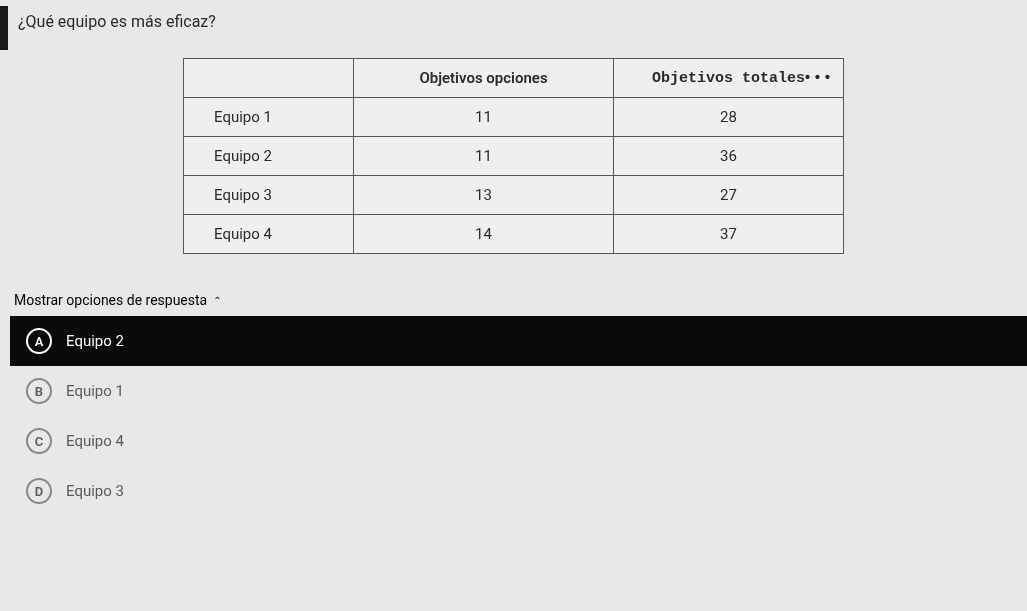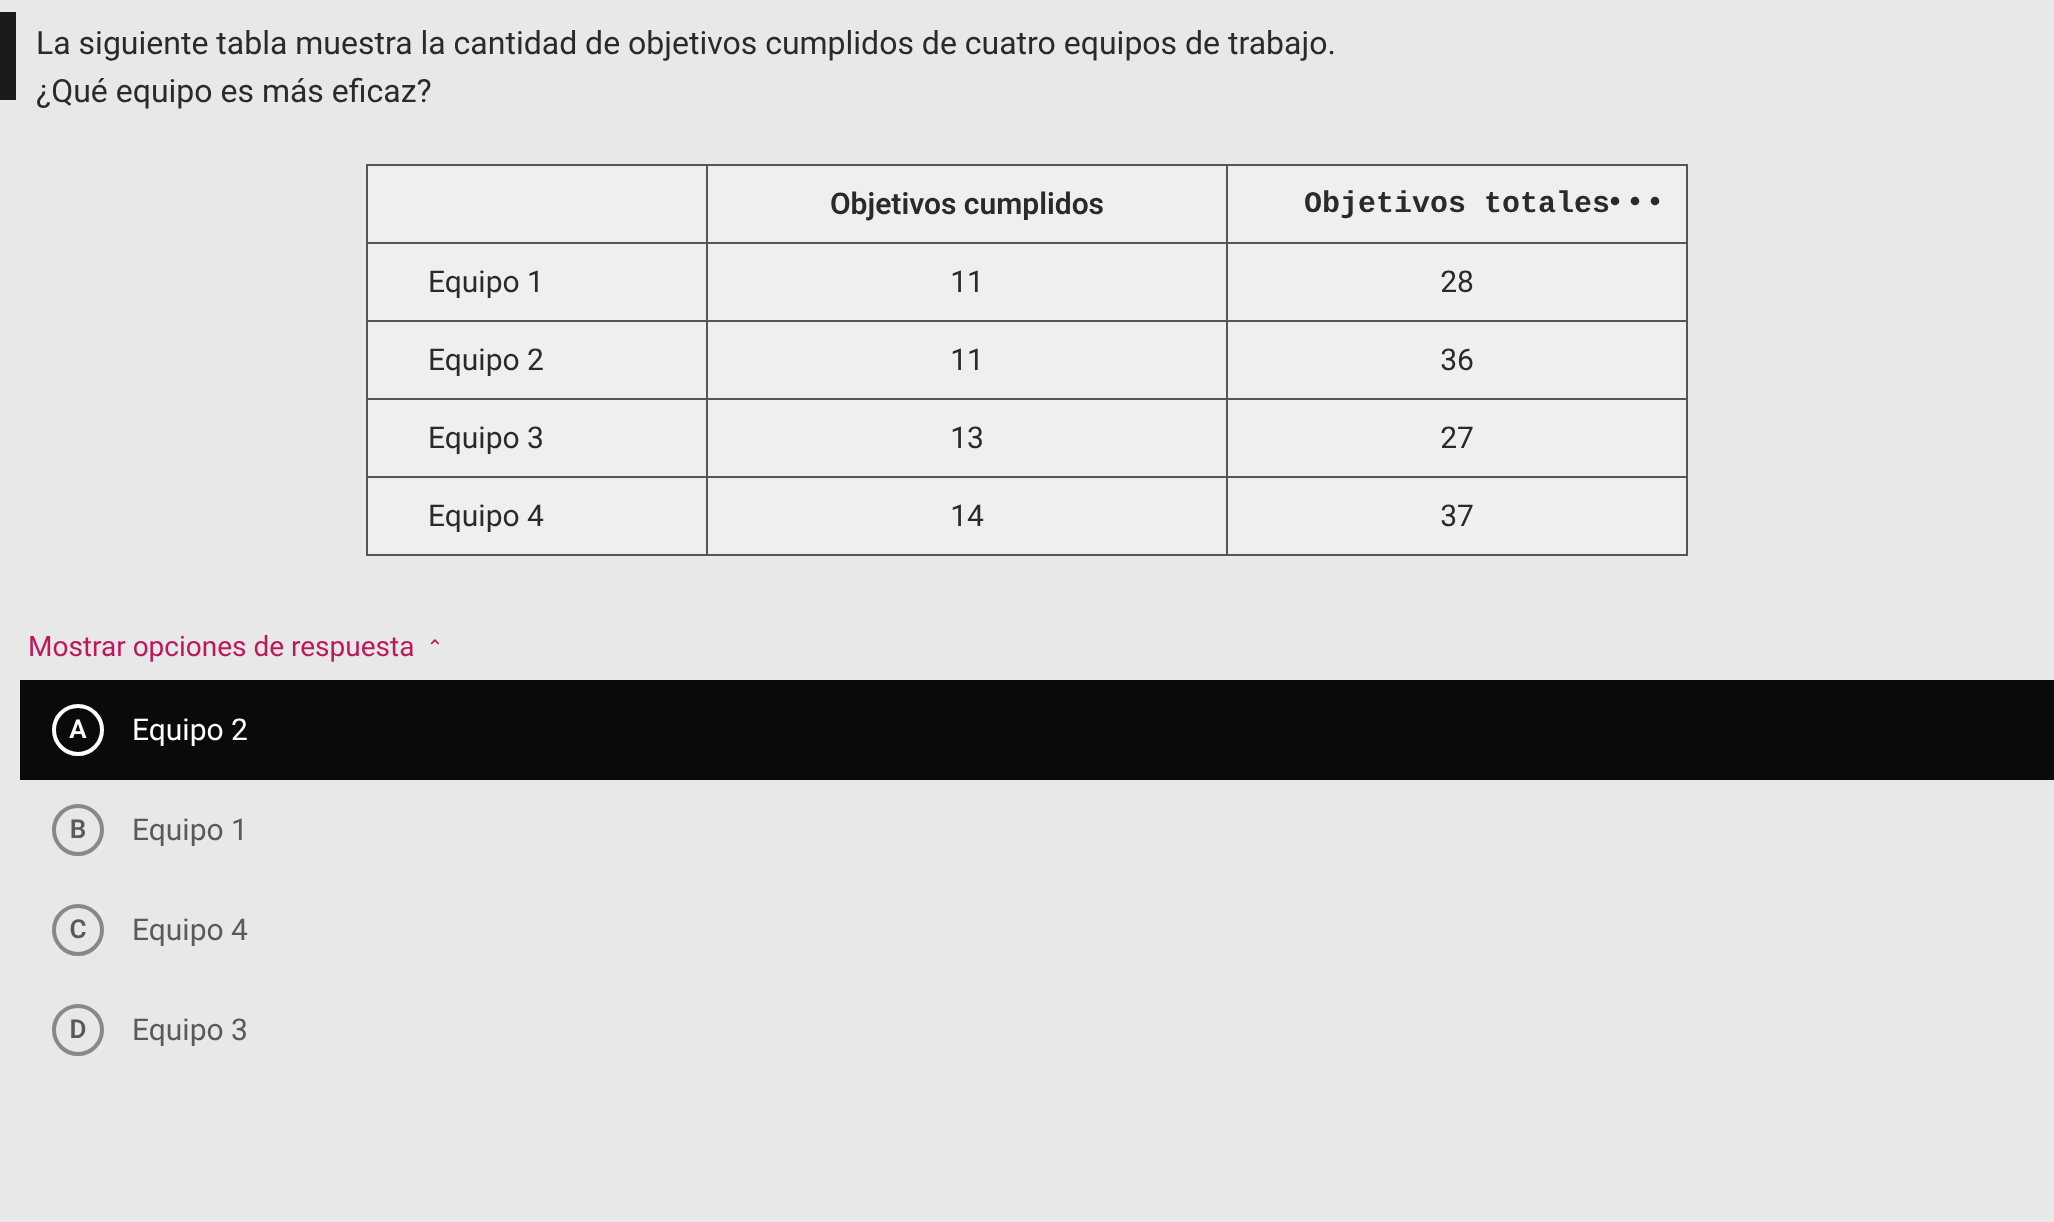--- a/index.html
+++ b/index.html
@@ -45,21 +45,21 @@
     position: absolute;
     right: 10px; top: 50%;
     transform: translateY(-50%);
     font-weight: 900;
     letter-spacing: 1px;
     cursor: pointer;
   }
   .options-section { padding: 0 0 0 10px; }
   .toggle-row {
     font-size: 14px;
-    color: #be185d;
+    color: #000000;
     padding: 8px 4px;
     cursor: pointer;
     display: flex; align-items: center; gap: 6px;
   }
   .toggle-row .chev { font-size: 10px; }
   .option {
     display: flex;
     align-items: center;
     gap: 14px;
     padding: 12px 16px;
@@ -85,30 +85,29 @@
     border-color: #fff;
     color: #fff;
   }
   .opt-label { flex: 1; }
 </style>
 </head>
 <body>
 
 <div class="question-area">
   <div class="marker"></div>
-  <p class="q-text">La siguiente tabla muestra la cantidad de objetivos cumplidos de cuatro equipos de trabajo.</p>
   <p class="q-text">¿Qué equipo es más eficaz?</p>
 </div>
 
 <div class="table-wrap">
   <table>
     <thead>
       <tr>
         <th class="col-team"></th>
-        <th class="col-a">Objetivos cumplidos</th>
+        <th class="col-a">Objetivos opciones</th>
         <th class="col-b">
           <span>Objetivos totales</span>
           <span class="dots">•••</span>
         </th>
       </tr>
     </thead>
     <tbody>
       <tr>
         <td class="col-team">Equipo 1</td>
         <td>11</td>

